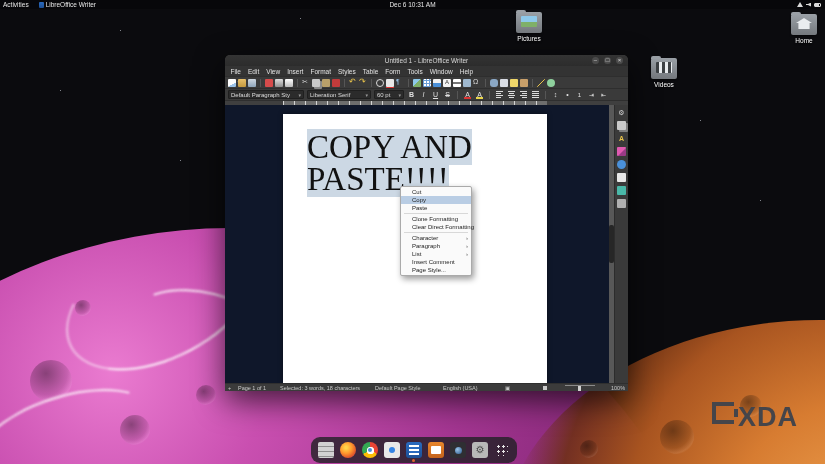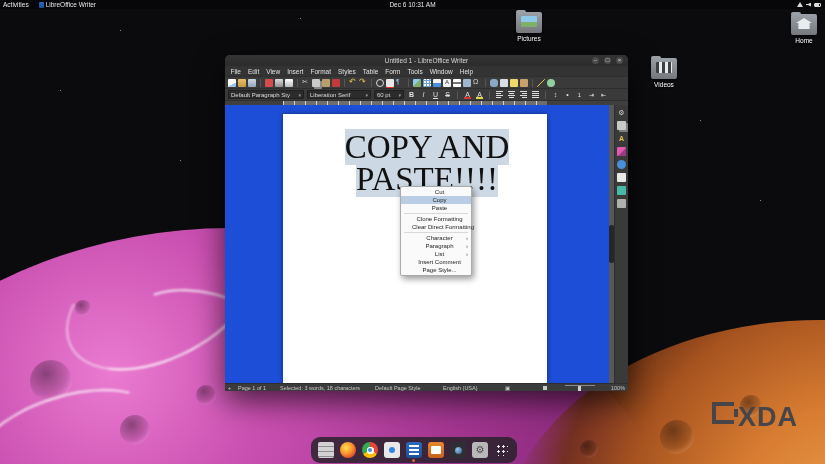--- a/index.html
+++ b/index.html
@@ -113,21 +113,21 @@
     linear-gradient(#ddd,#ddd) 1px 3px/7px 1px no-repeat,
     linear-gradient(#ddd,#ddd) 1px 5px/7px 1px no-repeat,
     linear-gradient(#ddd,#ddd) 1px 7px/7px 1px no-repeat;}
   .f-line-spacing::before{content:"↕";} .f-bullets::before{content:"•";} .f-numbering::before{content:"1";font-size:6px;}
   .f-inc-indent::before{content:"⇥";font-size:6px;} .f-dec-indent::before{content:"⇤";font-size:6px;}
 
   .ruler { height:5px; background:#3f3f3f; border-top:1px solid #2e2e2e; position:relative; }
   .ruler .band { position:absolute; left:58px; top:0; width:264px; height:5px; background:#6e6e6e;
     background-image:repeating-linear-gradient(90deg, rgba(255,255,255,.7) 0 1px, transparent 1px 11px); }
 
-  .docbody { position:relative; height:278px; background:#1d4ed8; overflow:hidden;text-align:center; }
+  .docbody { position:relative; height:278px; background:#0f172a; overflow:hidden; }
   .page { position:absolute; left:58px; top:9px; width:264px; height:269px; background:#fff; box-shadow:0 0 5px rgba(0,0,0,.45); }
   .doc-text { padding:17px 0 0 24px; font-family:"Liberation Serif", serif; font-size:33px; line-height:32px; color:#111; letter-spacing:0; }
   .doc-text .sel { background:#ccd8e4; }
 
   
   .cmenu { position:absolute; left:175px; top:81px; width:72px; background:#fafafa; border:1px solid #aaa;
     border-radius:2px; box-shadow:2px 3px 6px rgba(0,0,0,.4); padding:1px 0; z-index:5; }
   .cm-item { height:8px; line-height:8px; padding:0 4px 0 11px; font-size:6px; color:#222; position:relative; white-space:nowrap; }
   .cm-item.hl { background:#b9cde4; }
   .cm-sep { height:1px; background:#d8d8d8; margin:1px 3px; }

